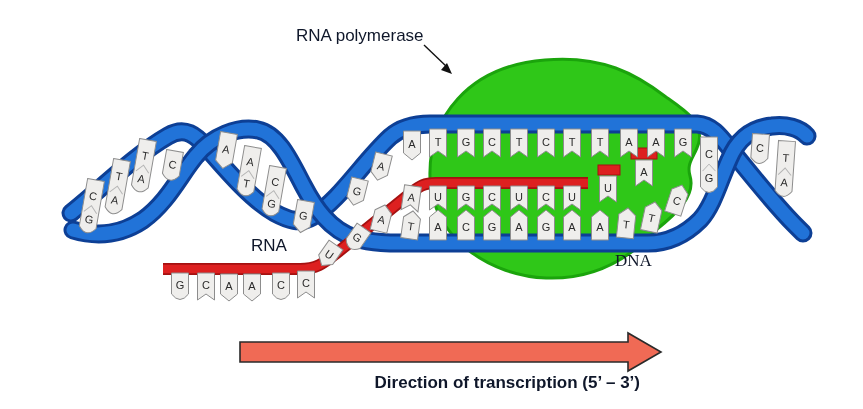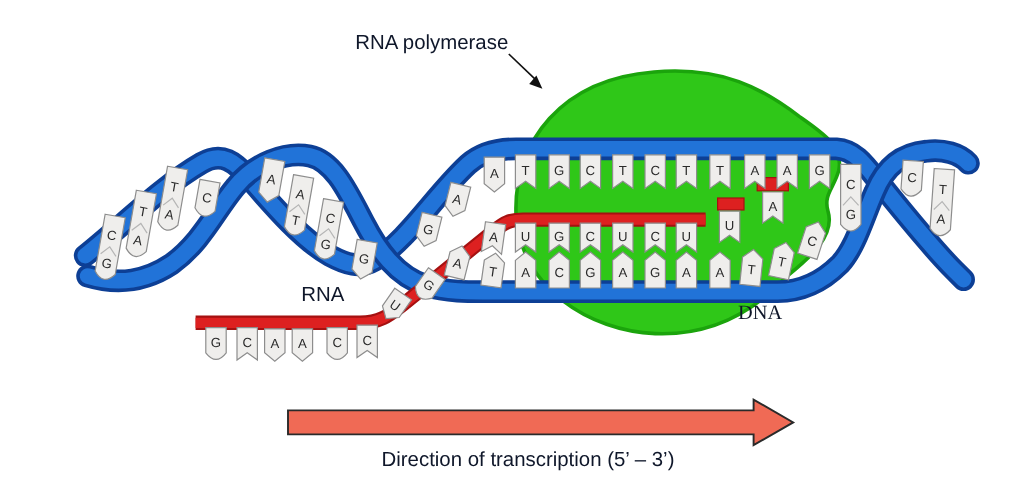--- a/index.html
+++ b/index.html
@@ -8,21 +8,21 @@
   svg{position:absolute;left:0;top:0;}
   .strand-under{fill:none;stroke:#0d3f95;stroke-width:19;stroke-linecap:round;}
   .strand-over{fill:none;stroke:#2173d8;stroke-width:13;stroke-linecap:round;}
   .rna-under{fill:none;stroke:#a51111;stroke-width:12;stroke-linecap:butt;}
   .rna-over{fill:none;stroke:#dd2020;stroke-width:8.5;stroke-linecap:butt;}
   .blob{fill:#2fc718;stroke:#1ba40c;stroke-width:3;}
   .dir-arrow{fill:#f06a55;stroke:#2a2a2a;stroke-width:1.6;}
   .pointer{stroke:#111;stroke-width:1.4;fill:none;}
   .pointer-head{fill:#111;stroke:none;}
   .lbl{position:absolute;color:#0f172a;font-size:17px;line-height:1.1;white-space:nowrap;}
-  .lbl-bold{font-weight:normal;text-align:center;}
+  .lbl-bold{font-weight:bold;text-align:right;}
 </style>
 </head>
 <body>
 
 <div id="stage">
   <svg width="863" height="409" viewBox="0 0 863 409">
 
     <path class="blob" d="M 430 178 C 428 118 468 66 545 60 C 602 55 636 74 666 97 C 686 111 703 122 699 142
          C 695 157 686 162 690 176 C 696 196 676 214 656 230 C 632 256 597 280 546 278
          C 492 276 433 240 430 178 Z"></path>

